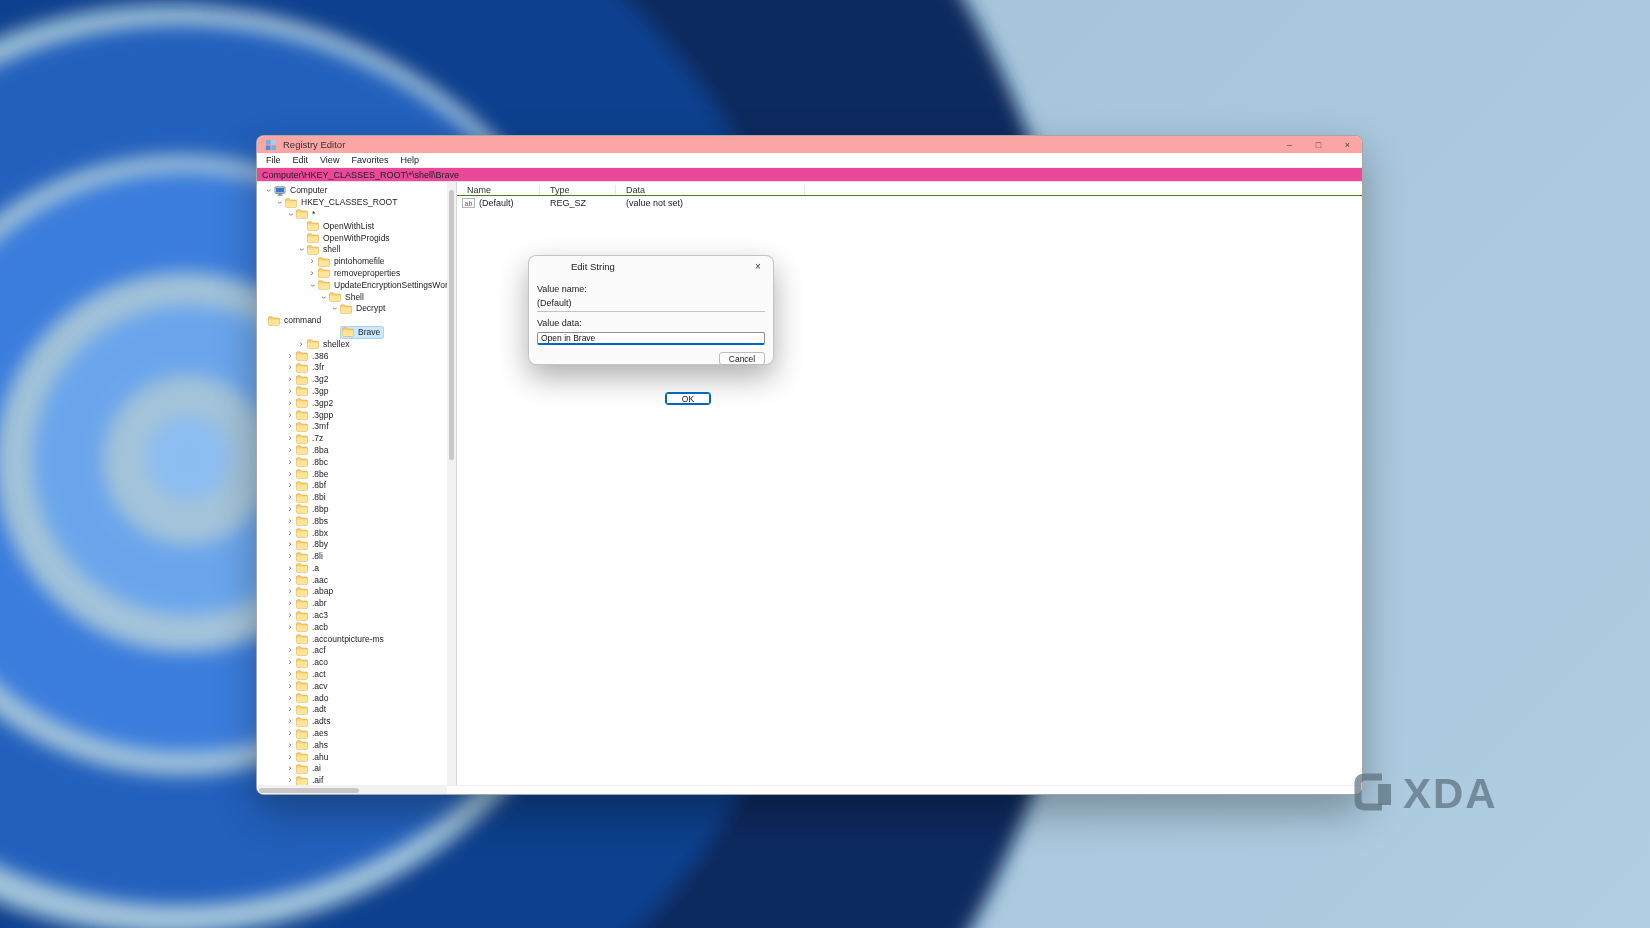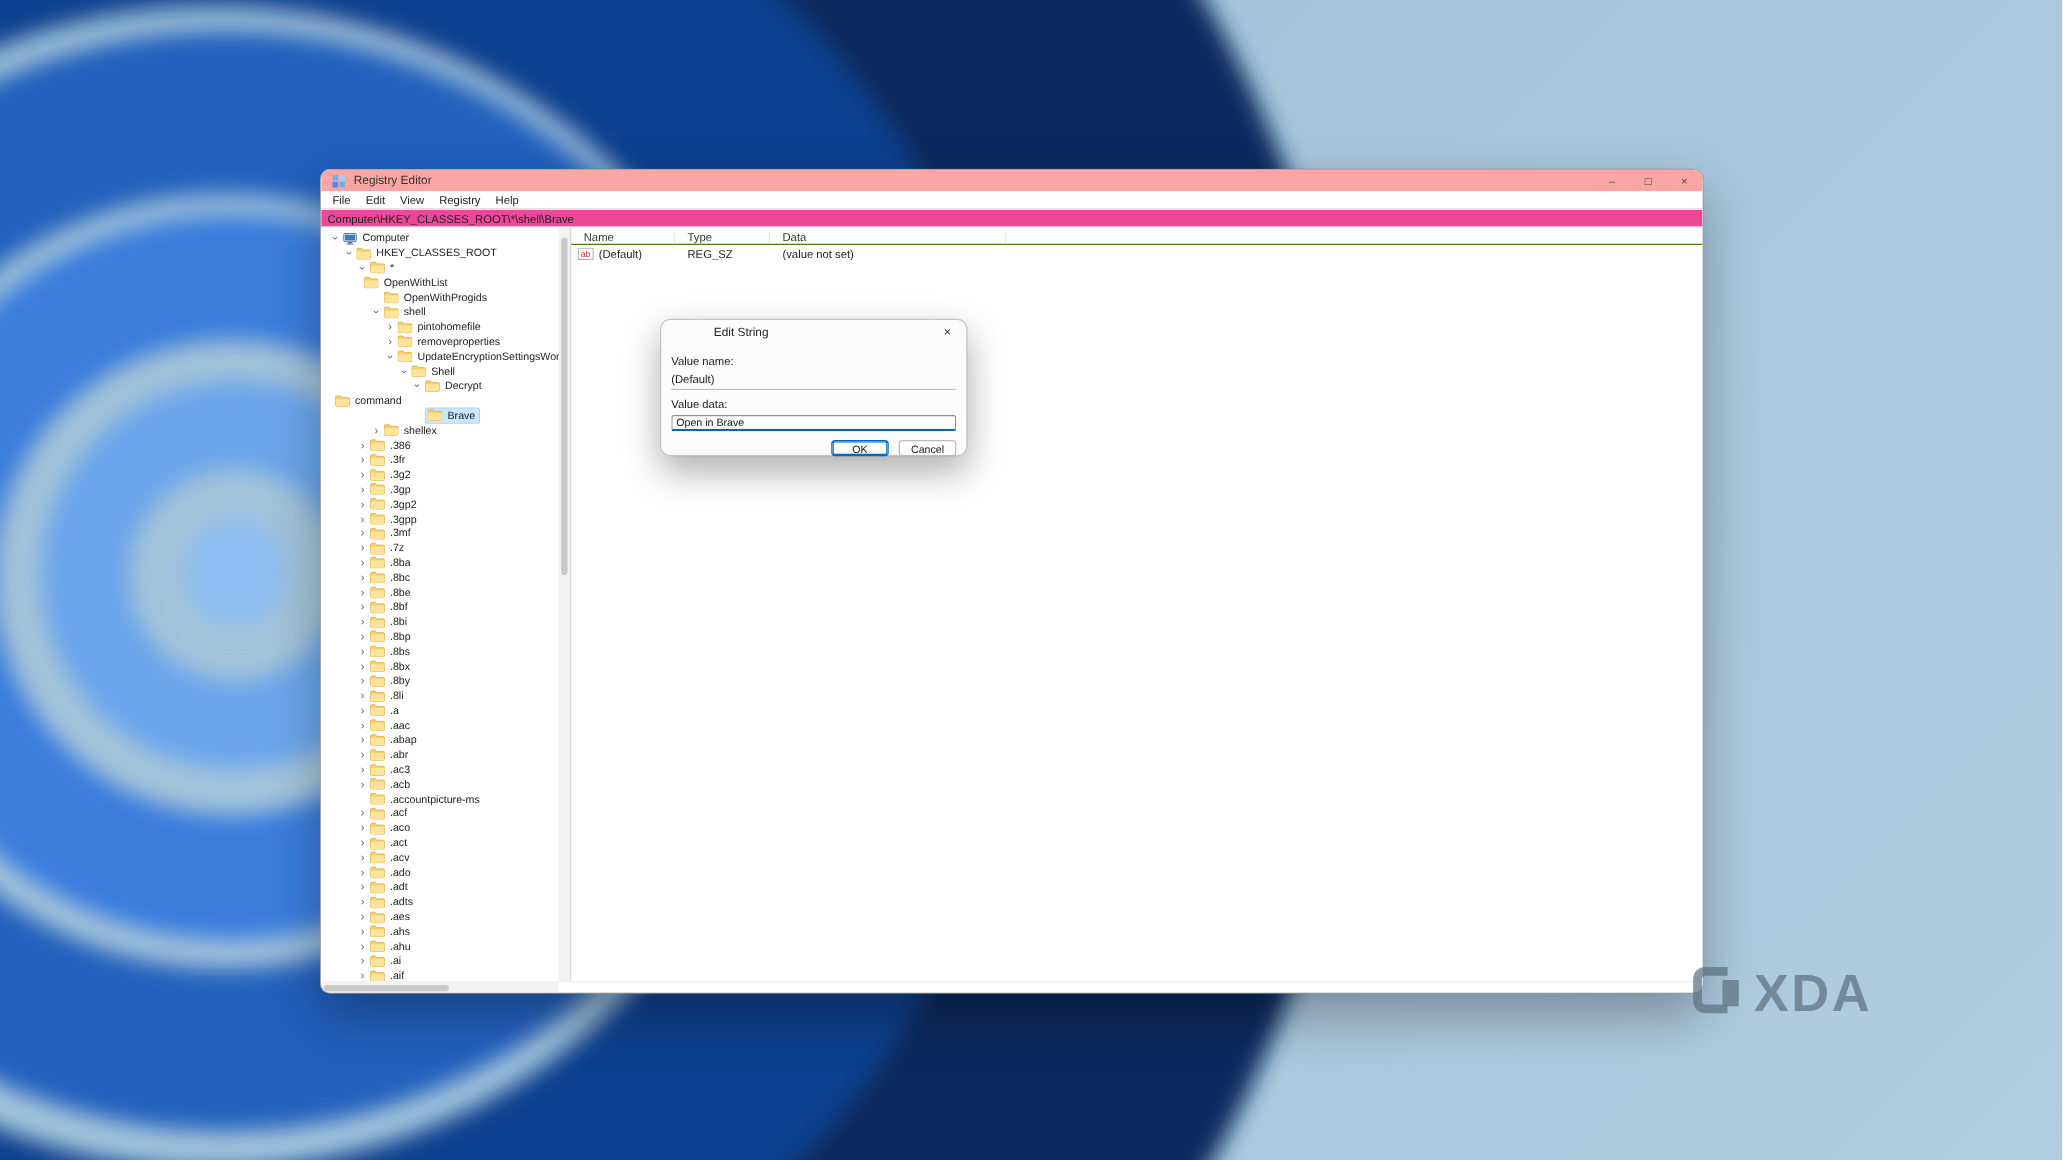--- a/index.html
+++ b/index.html
@@ -76,21 +76,21 @@
     font-size:10px; color:#333; border-top-right-radius:8px; background:transparent; border:none; }
   .dlg-body { padding:2px 8px 0 8px; }
   .fld-label { font-size:9px; color:#1a1a1a; margin-top:6px; }
   .value-name { margin-top:4px; padding-bottom:3px; border-bottom:1px solid #c3c3c3; font-size:9px; }
   .value-input { margin-top:4px; width:100%; height:13px; font-size:8.5px; padding:0 3px;
     border:1px solid #8f8f8f; border-bottom:2px solid #0067c0; border-radius:2px;
     background:#fff; color:#111; font-family:inherit; outline:none; }
   .dlg-buttons { display:flex; justify-content:flex-end; gap:8px; margin-top:7px; }
   .btn { width:46px; height:13px; display:flex; align-items:center; justify-content:center;
     font-size:8.5px; color:#1a1a1a; background:#fdfdfd; border:1px solid #bcbcbc; border-radius:3px; }
-  .btn.default { border:1px solid #0067c0; box-shadow:inset 0 0 0 1px #0067c0; }
+  .btn.default { border:1px solid #0067c0; box-shadow:inset 0 0 0 1px #0067c0;margin-top:40px; }
 
   
   .watermark { position:absolute; left:1352px; top:770px; display:flex; align-items:center; gap:7px;
     color:rgba(92,112,126,.72); }
   .wm-text { font-size:42px; font-weight:bold; letter-spacing:2px; line-height:1; }
 </style>
 </head>
 <body>
 
 <div class="desktop">
@@ -127,21 +127,21 @@
         <button class="win-btn">–</button>
         <button class="win-btn">□</button>
         <button class="win-btn">×</button>
       </div>
     </div>
 
     <div class="menubar" id="menubar">
         <span class="menu-item">File</span>
         <span class="menu-item">Edit</span>
         <span class="menu-item">View</span>
-        <span class="menu-item">Registry</span>
+        <span class="menu-item">Favorites</span>
         <span class="menu-item">Help</span>
       </div>
 
     <div class="addressbar">
       <input type="text" value="Computer\HKEY_CLASSES_ROOT\*\shell\Brave" style="">
     </div>
 
     <div class="main">
       <div class="tree-pane" id="treeRows">
           <div class="tree-row" style="padding-left: 6px;">
@@ -175,21 +175,21 @@
             <span class="node">
               <span class="tree-icon">
                 <svg width="12" height="10" viewBox="0 0 12 10">
                   <path d="M0.5 1.8 Q0.5 0.8 1.5 0.8 H4.3 L5.5 2.1 H10.7 Q11.5 2.1 11.5 2.9 V8.4 Q11.5 9.2 10.7 9.2 H1.3 Q0.5 9.2 0.5 8.4 Z" fill="#fbd06b" stroke="#d9a33c" stroke-width="0.6"></path>
                   <path d="M0.6 3.4 H11.4 V8.4 Q11.4 9.1 10.7 9.1 H1.3 Q0.6 9.1 0.6 8.4 Z" fill="#ffe49a"></path>
                 </svg>
               </span>
               <span class="tree-label">*</span>
             </span>
           </div>
-          <div class="tree-row" style="padding-left: 23px;">
+          <div class="tree-row" style="padding-left: 39px;">
             <span class="expander"></span>
             <span class="node">
               <span class="tree-icon">
                 <svg width="12" height="10" viewBox="0 0 12 10">
                   <path d="M0.5 1.8 Q0.5 0.8 1.5 0.8 H4.3 L5.5 2.1 H10.7 Q11.5 2.1 11.5 2.9 V8.4 Q11.5 9.2 10.7 9.2 H1.3 Q0.5 9.2 0.5 8.4 Z" fill="#fbd06b" stroke="#d9a33c" stroke-width="0.6"></path>
                   <path d="M0.6 3.4 H11.4 V8.4 Q11.4 9.1 10.7 9.1 H1.3 Q0.6 9.1 0.6 8.4 Z" fill="#ffe49a"></path>
                 </svg>
               </span>
               <span class="tree-label">OpenWithList</span>
             </span>

